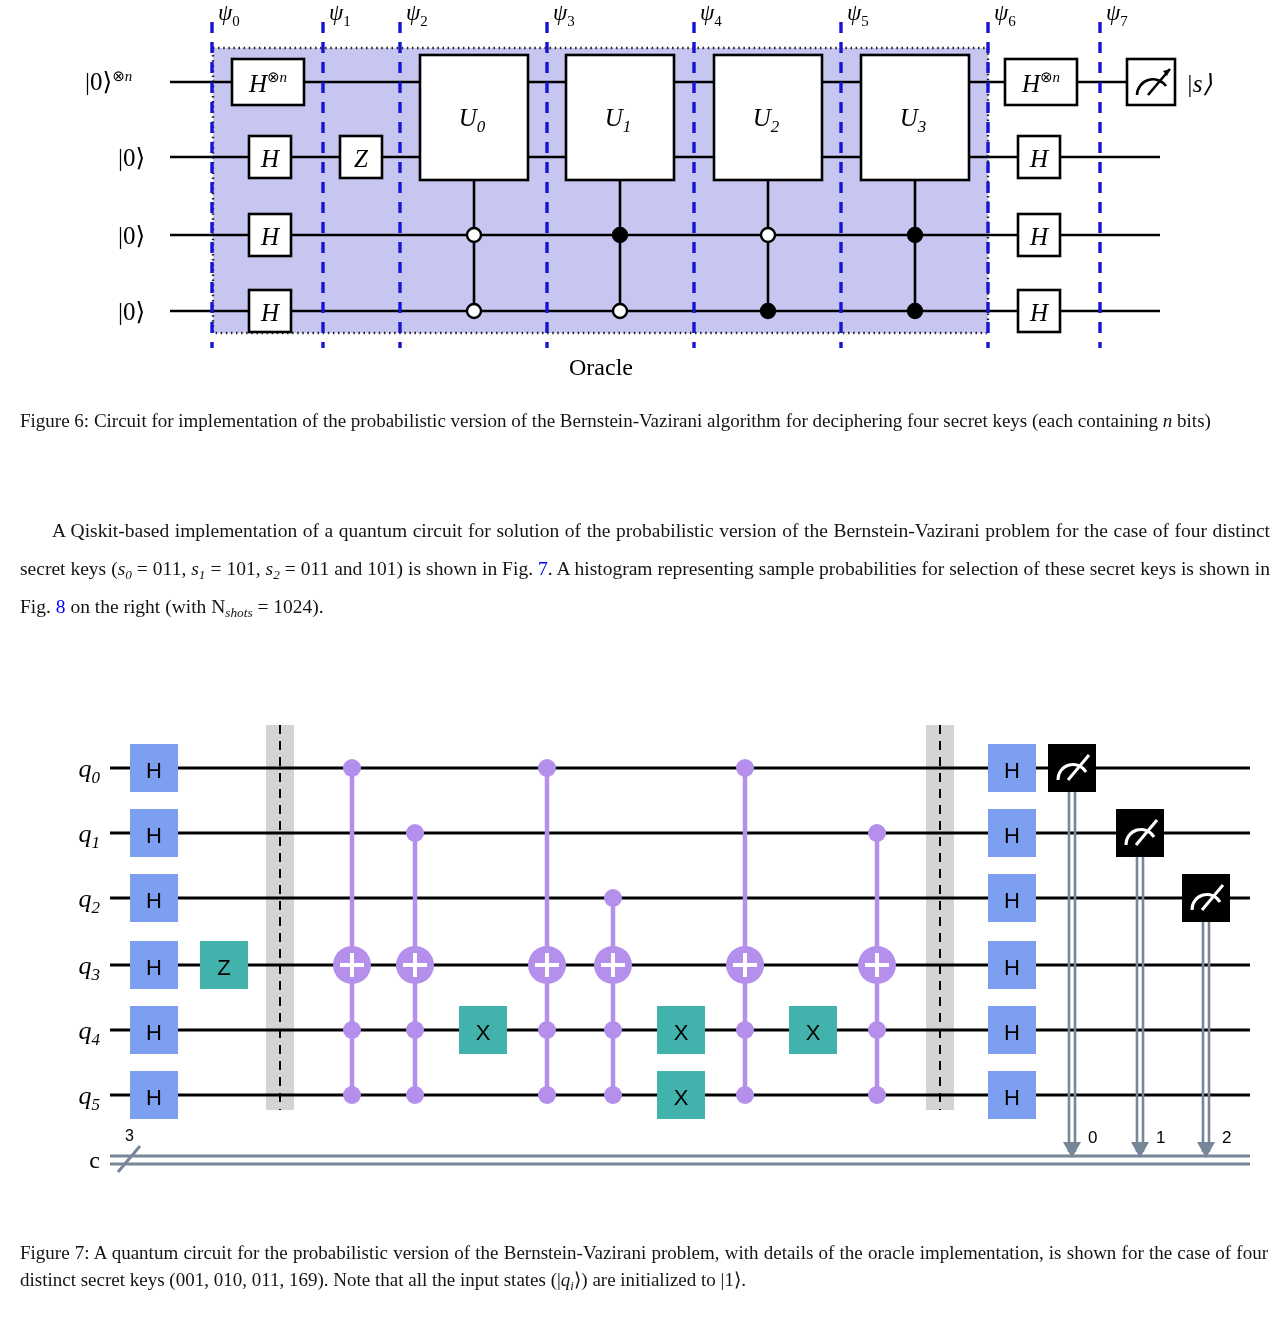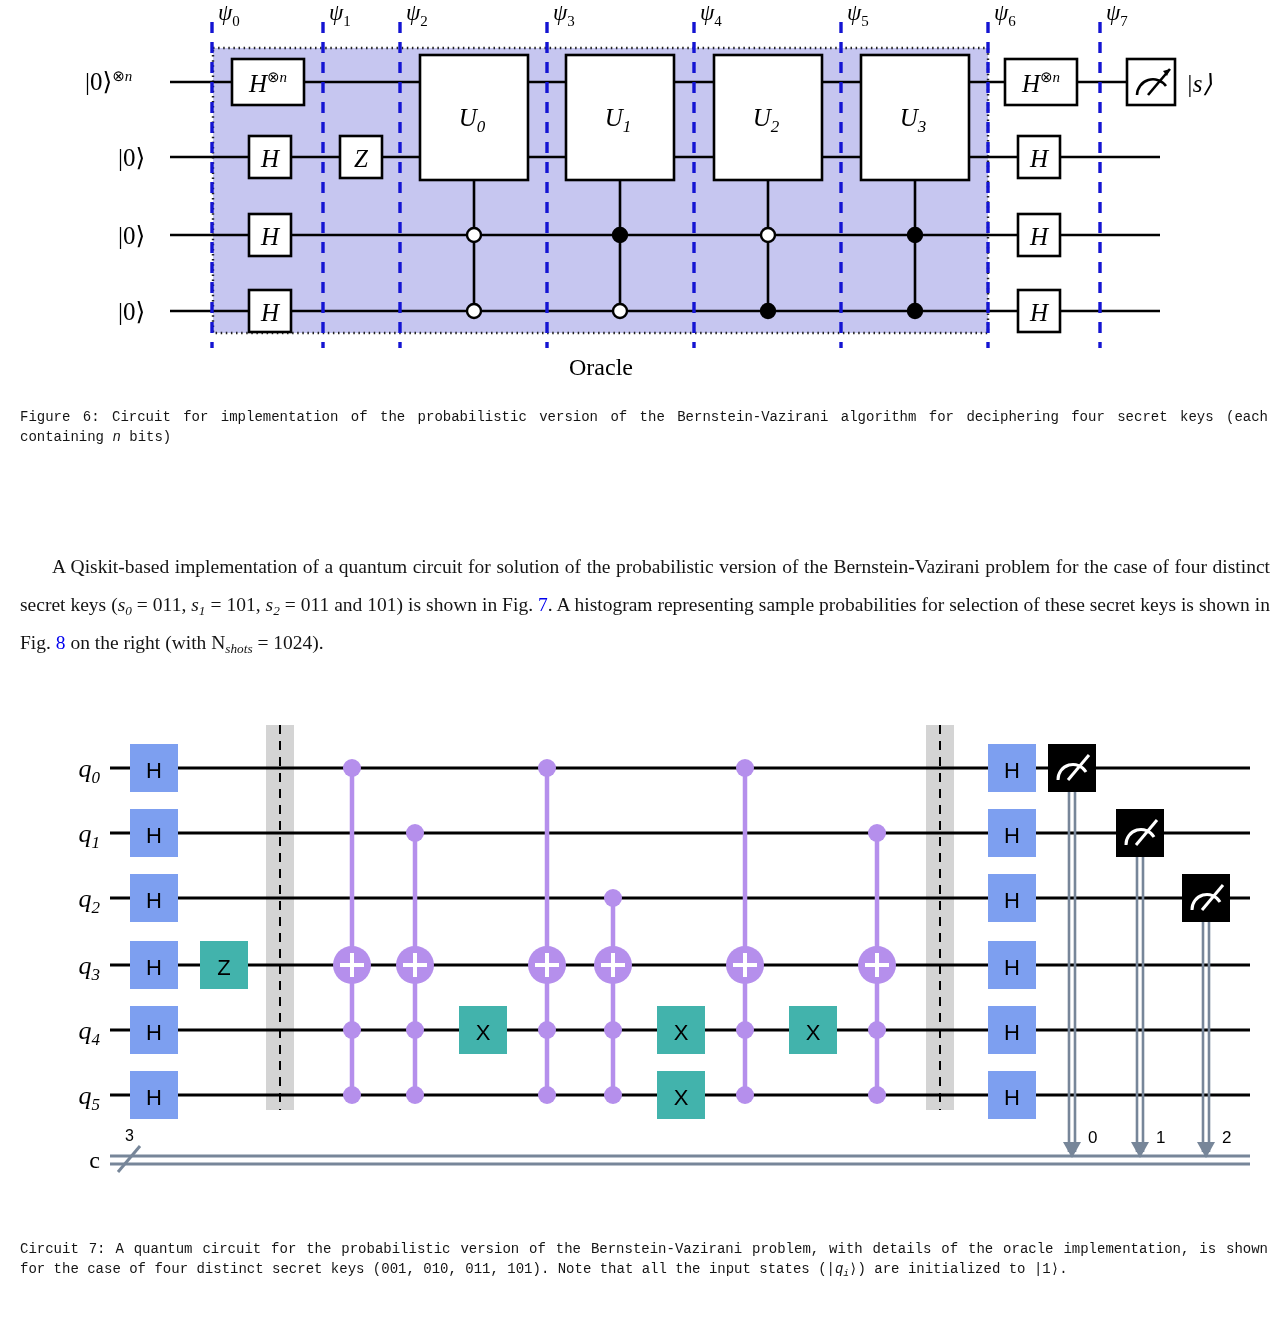--- a/index.html
+++ b/index.html
@@ -1,18 +1,18 @@
 <!DOCTYPE html>
 <html><head>
 <meta charset="utf-8">
 <style>
   html,body{margin:0;padding:0;background:#fff;}
   body{width:1280px;height:1344px;font-family:"Liberation Serif",serif;color:#000;position:relative;overflow:hidden;}
   .fig{position:absolute;left:0;top:0;}
-  .caption{position:absolute;font-family:Liberation Mono, monospace;font-size:14px;line-height:1.42;text-align:justify;color:#141414;}
+  .caption{position:absolute;font-family:Liberation Serif, serif;font-size:19px;line-height:1.42;text-align:justify;color:#141414;}
   .para{position:absolute;font-family:"Liberation Serif",serif;font-size:19.5px;line-height:1.95;text-align:justify;color:#141414;}
   i.mi{font-style:italic;}
   sub.s{font-size:0.68em;vertical-align:-0.28em;font-style:italic;}
 </style>
 </head>
 <body>
 
 <svg class="fig" width="1280" height="395" viewBox="0 0 1280 395" xmlns="http://www.w3.org/2000/svg">
   <defs>
     <marker id="none"></marker>
@@ -116,21 +116,21 @@
     <text x="1106" y="20">ψ<tspan font-size="15" dy="6" font-style="normal">7</tspan></text>
   </g>
 
   <text x="601" y="375" font-family="Liberation Serif, serif" font-size="24" text-anchor="middle">Oracle</text>
 </svg>
 
 <div class="caption" style="left:20px;top:408px;width:1248px;">
   <span>Figure 6:</span><span> Circuit for implementation of the probabilistic version of the Bernstein-Vazirani algorithm for deciphering four secret keys (each containing </span><i class="mi">n</i><span> bits)</span>
 </div>
 
-<div class="para" style="left:20px;top:512px;width:1250px;margin-top:36px;">
+<div class="para" style="left:20px;top:512px;width:1250px;">
   <span style="display:inline-block;width:32px;"></span><span>A Qiskit-based implementation of a quantum circuit for solution of the probabilistic version of the Bernstein-Vazirani problem for the case of four distinct secret keys (</span><i class="mi">s</i><sub class="s">0</sub><span> = 011, </span><i class="mi">s</i><sub class="s">1</sub><span> = 101, </span><i class="mi">s</i><sub class="s">2</sub><span> = 011 and 101) is shown in Fig. </span><a class="red" href="#" style="text-decoration:none;">7</a><span>. A histogram representing sample probabilities for selection of these secret keys is shown in Fig. </span><a class="red" href="#" style="text-decoration:none;">8</a><span> on the right (with </span><span>N</span><sub class="s">shots</sub><span> = 1024).</span>
 </div>
 
 <svg class="fig" style="top:700px;" width="1280" height="510" viewBox="0 0 1280 510" xmlns="http://www.w3.org/2000/svg">
 
   <g>
     <rect x="266" y="25" width="28" height="385" fill="#d4d4d4"></rect>
     <line x1="280" y1="25" x2="280" y2="410" stroke="#000" stroke-width="2" stroke-dasharray="9,7"></line>
   </g>
   <g>
@@ -303,14 +303,14 @@
     <line x1="1136" y1="145" x2="1157" y2="120" stroke="#fff" stroke-width="3"></line>
   </g>
   <g>
     <rect x="1182" y="174" width="48" height="48" fill="#000"></rect>
     <path d="M1192 210 A 15 15 0 0 1 1220 202" fill="none" stroke="#fff" stroke-width="3"></path>
     <line x1="1202" y1="210" x2="1223" y2="185" stroke="#fff" stroke-width="3"></line>
   </g>
 </svg>
 
 <div class="caption" style="left:20px;top:1240px;width:1248px;">
-  <span>Circuit 7:</span><span> A quantum circuit for the probabilistic version of the Bernstein-Vazirani problem, with details of the oracle implementation, is shown for the case of four distinct secret keys (001, 010, 011, 101). Note that all the input states (|</span><i class="mi">q</i><sub class="s">i</sub><span>⟩) are initialized to |1⟩.</span>
+  <span>Figure 7:</span><span> A quantum circuit for the probabilistic version of the Bernstein-Vazirani problem, with details of the oracle implementation, is shown for the case of four distinct secret keys (001, 010, 011, 169). Note that all the input states (|</span><i class="mi">q</i><sub class="s">i</sub><span>⟩) are initialized to |1⟩.</span>
 </div>
 
 </body></html>

